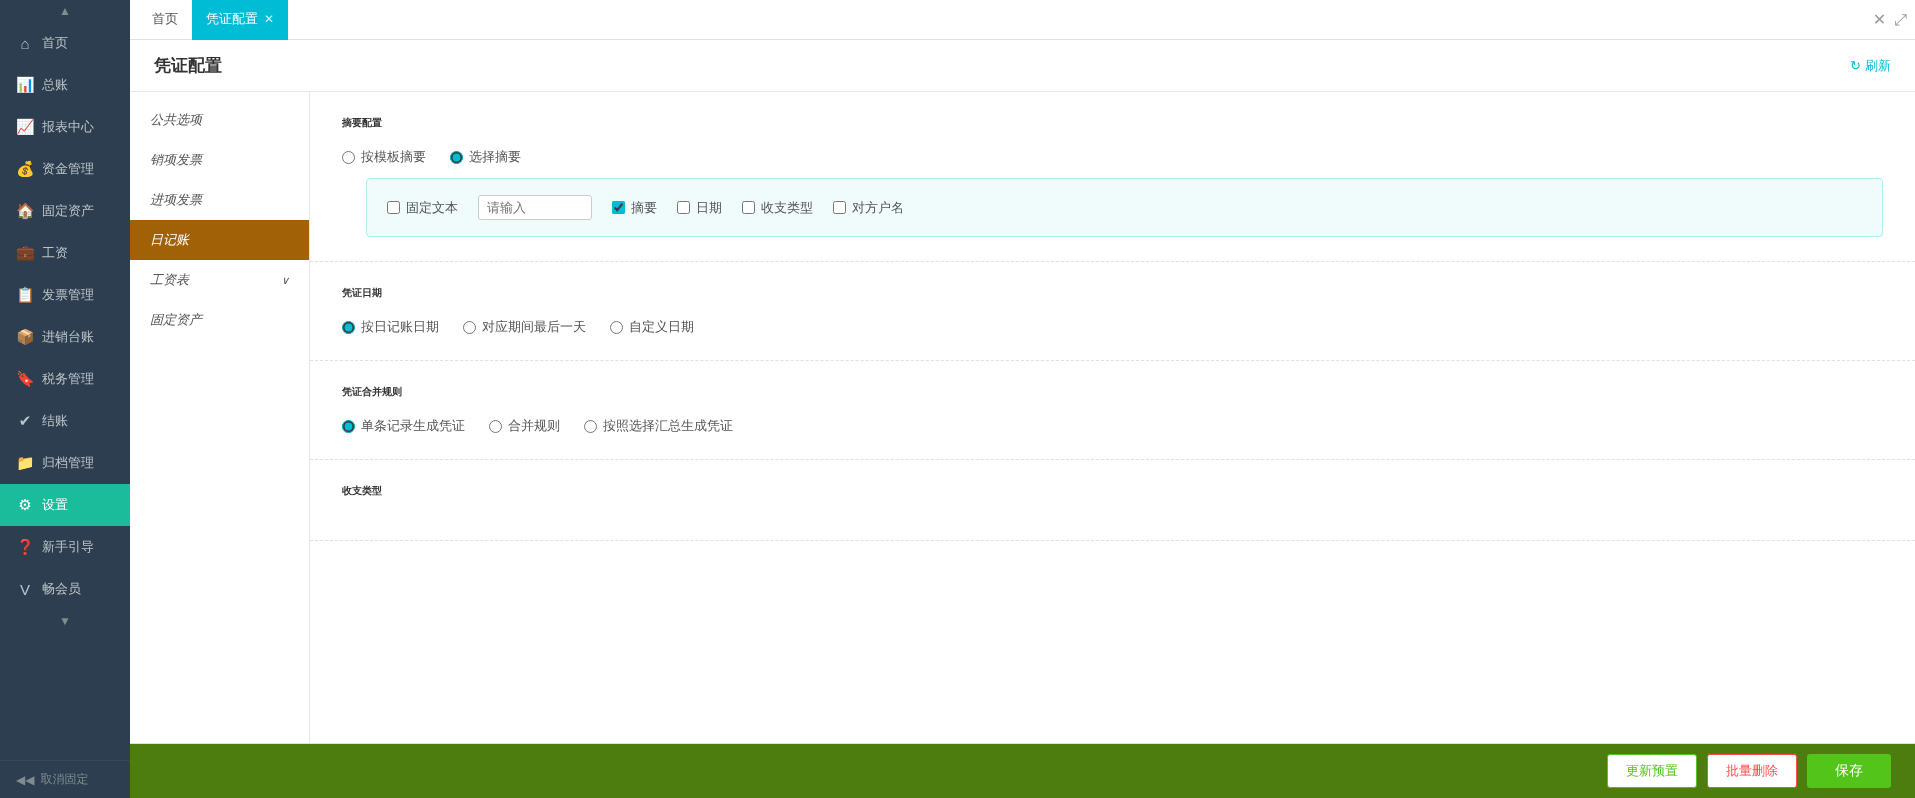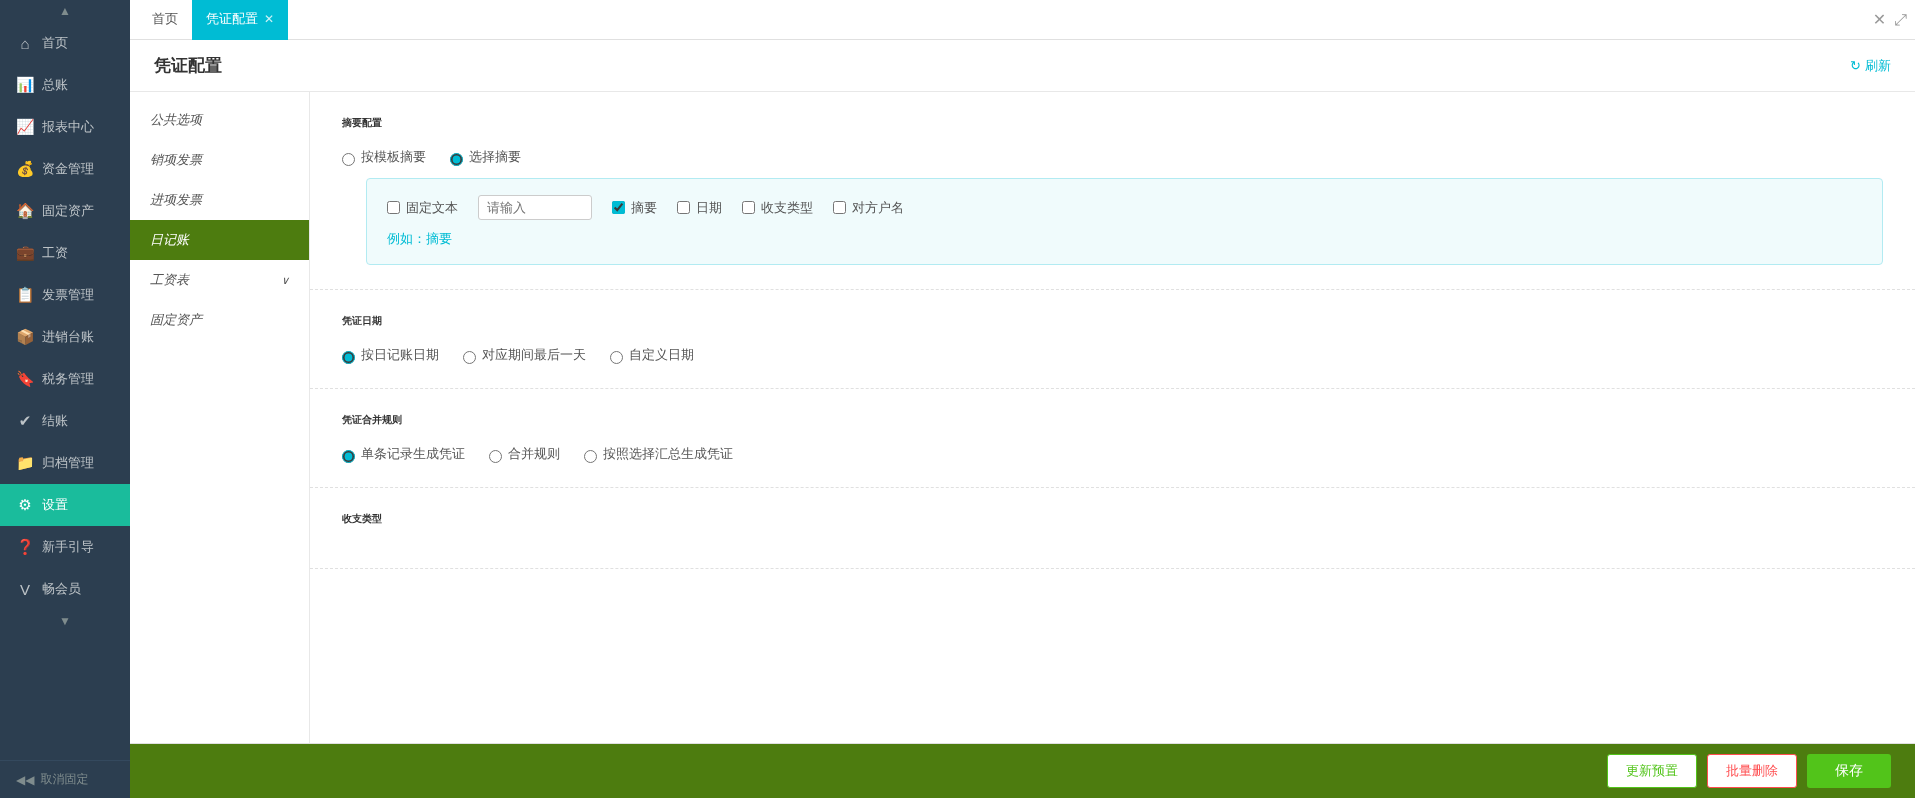--- a/index.html
+++ b/index.html
@@ -145,21 +145,21 @@
     .left-nav-item {
       padding: 11px 20px;
       cursor: pointer;
       font-size: 13px;
       color: #555;
       display: flex;
       align-items: center;
       justify-content: space-between;
       font-style: italic;
     }
-    .left-nav-item.active { background: #4d7c0f; color: #fff; text-align: center; }
+    .left-nav-item.active { background: #a16207; color: #fff; text-align: center; }
     .left-nav-item .chevron { font-size: 11px; }
 
     
     .right-content {
       flex: 1;
       overflow-y: auto;
       padding: 0 0 80px 0;
       background: #fff;
       position: relative;
     }
@@ -178,21 +178,21 @@
 
     
     .radio-group {
       display: flex;
       gap: 24px;
       align-items: center;
       flex-wrap: wrap;
     }
     .radio-label {
       display: flex;
-      align-items: flex-end;
+      align-items: center;
       gap: 6px;
       cursor: pointer;
       font-size: 13px;
       color: #555;
     }
     .radio-label input[type="radio"] {
       accent-color: #00bcd4;
       cursor: pointer;
     }
 
@@ -436,21 +436,20 @@
               </label>
               <label class="checkbox-label">
                 <input type="checkbox" style="">
                 <span>收支类型</span>
               </label>
               <label class="checkbox-label">
                 <input type="checkbox" style="">
                 <span>对方户名</span>
               </label>
             </div>
-            <div class="example-text">例如：摘要</div>
           </div>
         </div>
 
         <div class="section">
           <div class="section-title">凭证日期</div>
           <div class="radio-group">
             <label class="radio-label">
               <input type="radio" name="vdate" checked="" style="">
               <span>按日记账日期</span>
             </label>

